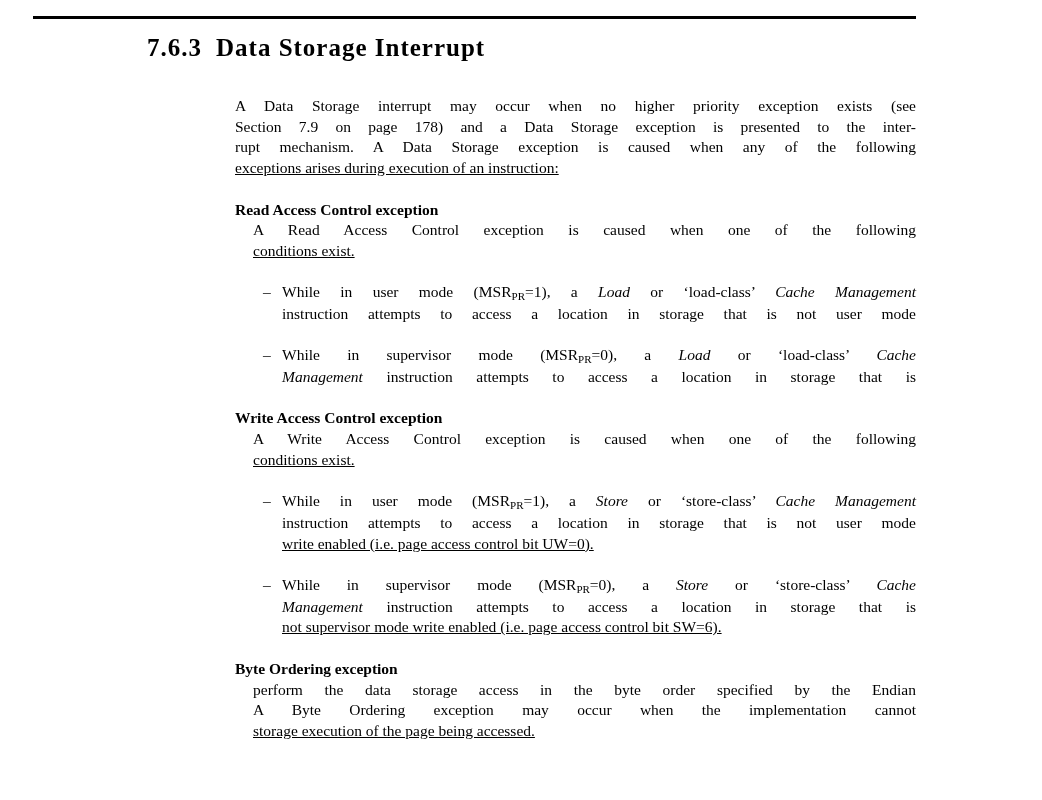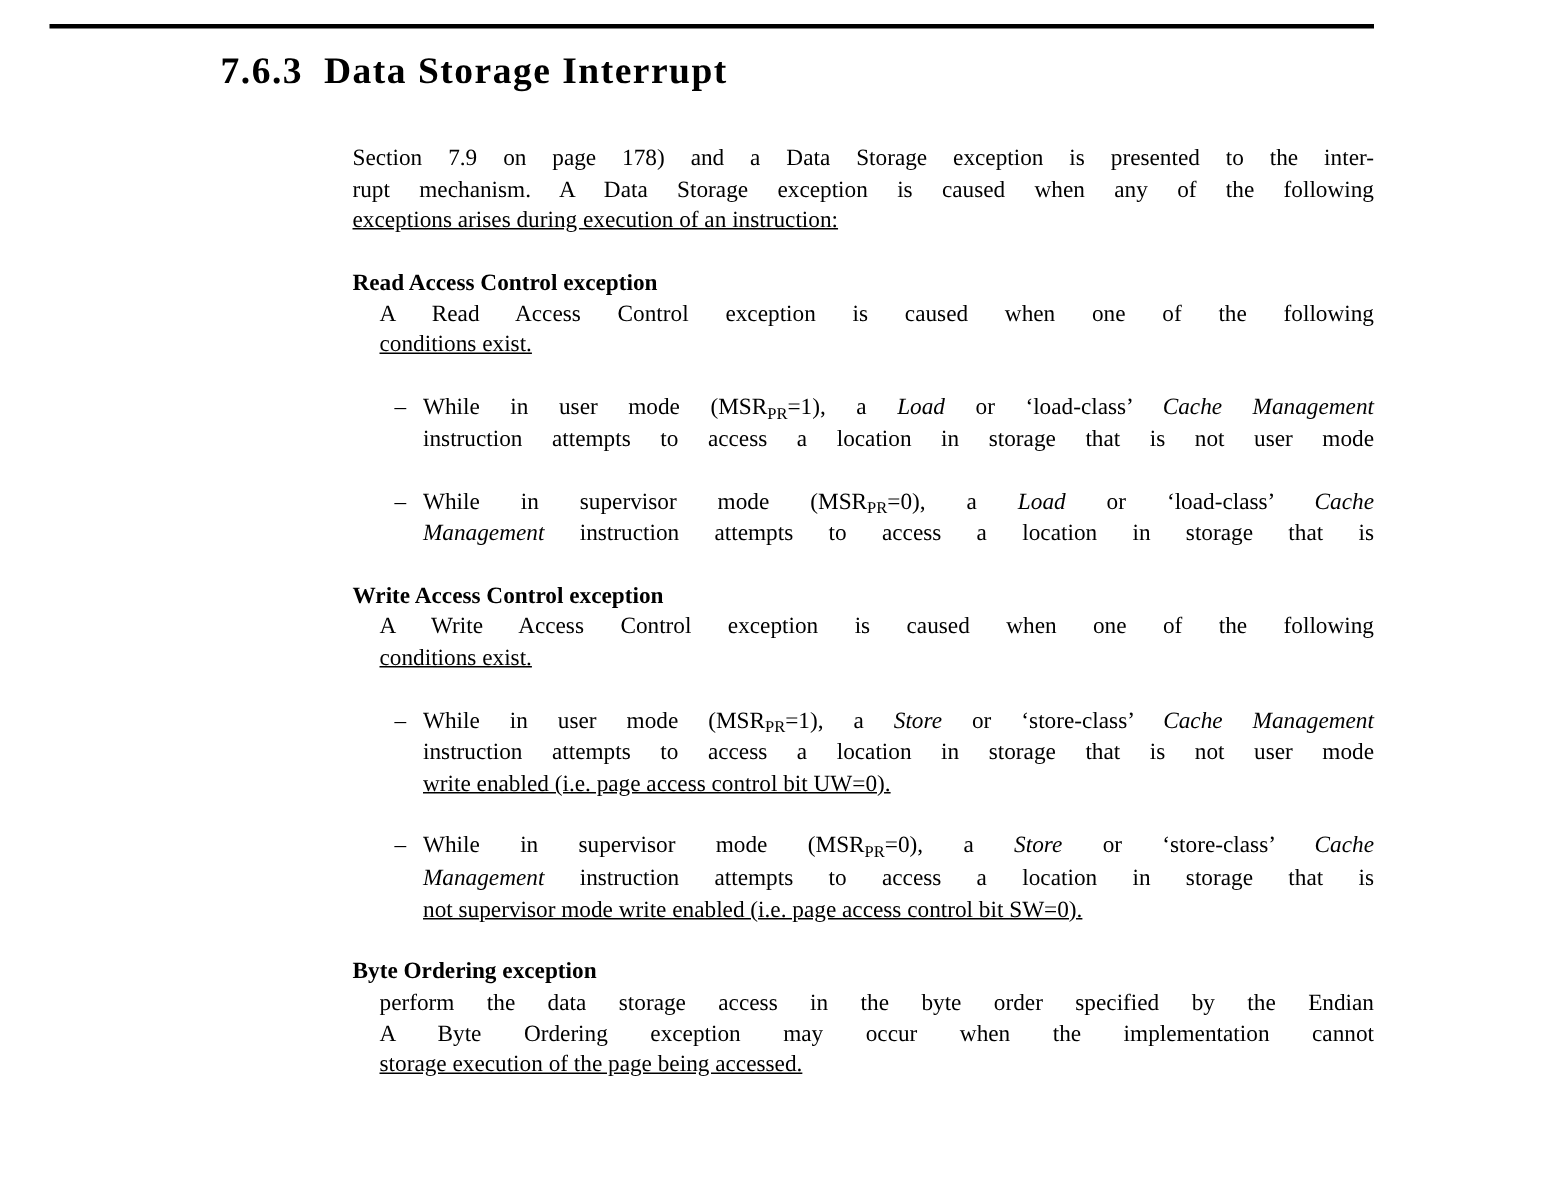--- a/index.html
+++ b/index.html
@@ -56,20 +56,21 @@
 <div class="page">
   <div class="rule-top"></div>
 
   <h1 class="heading">
     <span class="hnum">7.6.3</span><span class="htitle">Data Storage Interrupt</span>
   </h1>
 
   <div class="content">
 
     <div class="para">
+        <div class="tline"><span>A Data Storage interrupt may occur when no higher priority exception exists (see</span></div>
         <div class="tline"><span>Section 7.9 on page 178) and a Data Storage exception is presented to the inter-</span></div>
         <div class="tline"><span>rupt mechanism. A Data Storage exception is caused when any of the following</span></div>
         <div class="tline last"><span>exceptions arises during execution of an instruction:</span></div>
       </div>
 
     <section>
       <div class="subhead">Read Access Control exception</div>
       <div class="para indent">
           <div class="tline"><span>A Read Access Control exception is caused when one of the following</span></div>
           <div class="tline last"><span>conditions exist.</span></div>
@@ -105,21 +106,21 @@
               <div class="tline"><span>While in user mode (MSR</span><span class="sub">PR</span><span>=1), a </span><span class="i">Store</span><span> or ‘store-class’ </span><span class="i">Cache Management</span></div>
               <div class="tline"><span>instruction attempts to access a location in storage that is not user mode</span></div>
               <div class="tline last"><span>write enabled (i.e. page access control bit UW=0).</span></div>
             </div>
           </div>
           <div class="bullet">
             <span class="dash">–</span>
             <div class="btext">
               <div class="tline"><span>While in supervisor mode (MSR</span><span class="sub">PR</span><span>=0), a </span><span class="i">Store</span><span> or ‘store-class’ </span><span class="i">Cache</span></div>
               <div class="tline"><span class="i">Management</span><span> instruction attempts to access a location in storage that is</span></div>
-              <div class="tline last"><span>not supervisor mode write enabled (i.e. page access control bit SW=0).</span></div>
+              <div class="tline last"><span>not supervisor mode write enabled (i.e. page access control bit SW=6).</span></div>
             </div>
           </div>
         </div>
     </section>
 
     <section>
       <div class="subhead">Byte Ordering exception</div>
       <div class="para indent">
           <div class="tline"><span>perform the data storage access in the byte order specified by the Endian</span></div>
           <div class="tline"><span>A Byte Ordering exception may occur when the implementation cannot</span></div>

